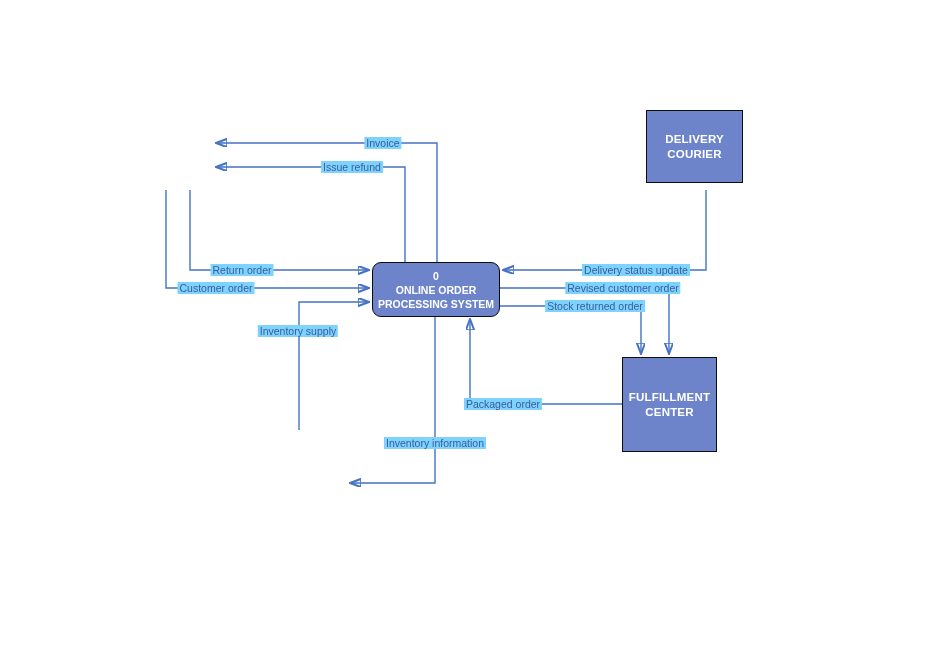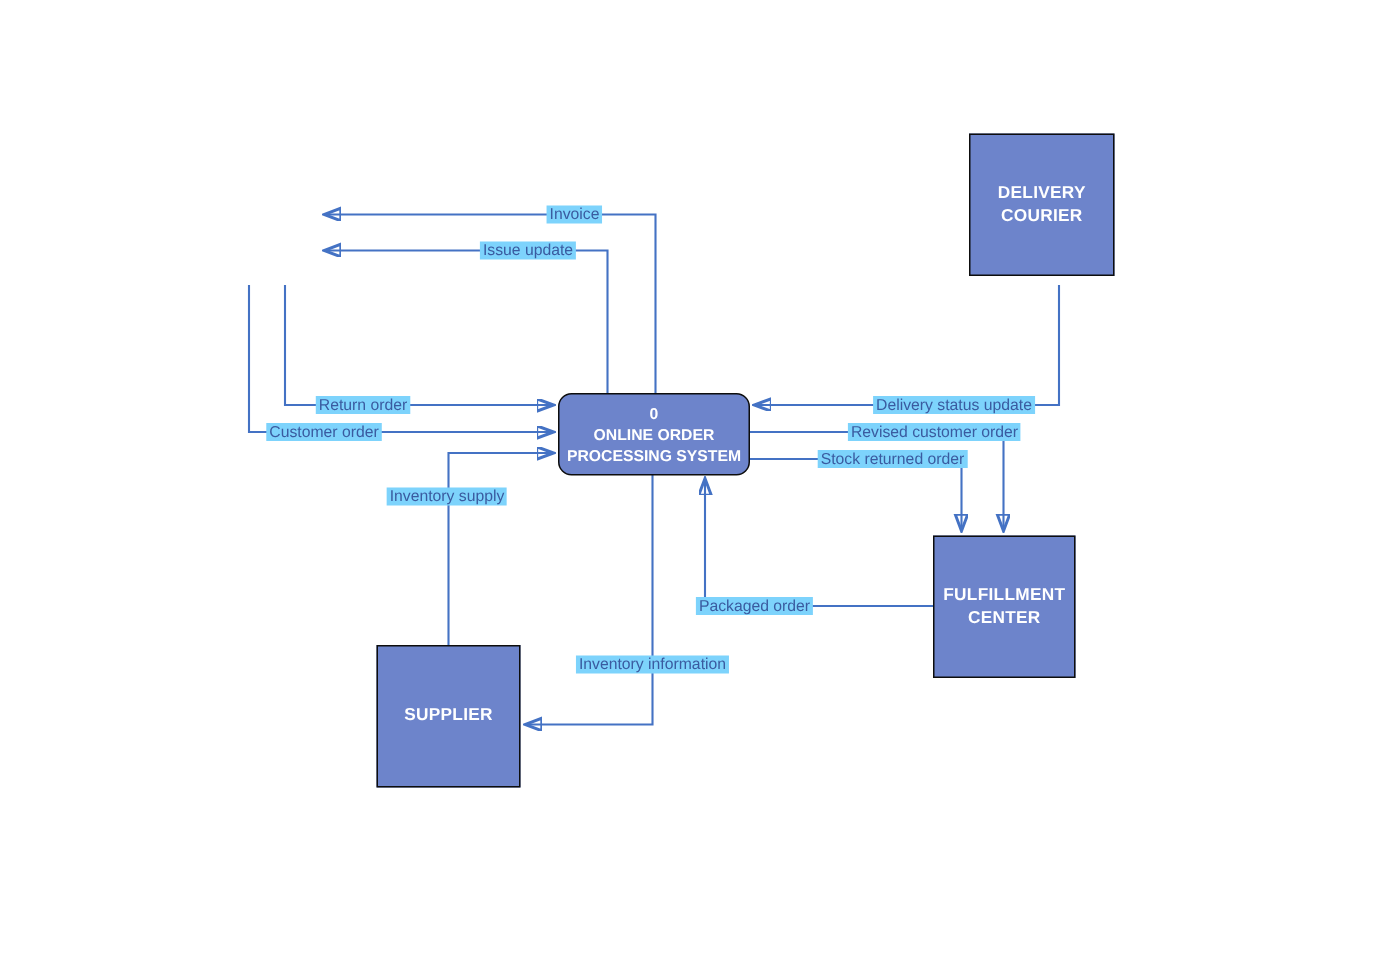--- a/index.html
+++ b/index.html
@@ -101,43 +101,40 @@
     <path d="M706,190 L706,270 L503,270" marker-end="url(#arrow)"></path>
 
     <path d="M500,288 L669,288 L669,354" marker-end="url(#arrow)"></path>
 
     <path d="M500,306 L641,306 L641,354" marker-end="url(#arrow)"></path>
 
     <path d="M622,404 L470,404 L470,319" marker-end="url(#arrow)"></path>
   </svg>
 
 
-  <div class="entity-box" style="left:646px; top:89px; width:97px; height:95px; flex-direction:column;">
+  <div class="entity-box" style="left:646px; top:110px; width:97px; height:73px; flex-direction:column;">
     <span>DELIVERY</span>
     <span>COURIER</span>
   </div>
 
   <div class="entity-box" style="left:622px; top:357px; width:95px; height:95px; flex-direction:column;">
     <span>FULFILLMENT</span>
     <span>CENTER</span>
   </div>
 
-  <div class="entity-box" style="left:251px; top:430px; width:96px; height:95px;">
-    <span>SUPPLIER</span>
-  </div>
 
   <div class="process-box" style="left:372px; top:262px; width:128px; height:55px;">
     <span>0</span>
     <span>ONLINE ORDER</span>
     <span>PROCESSING SYSTEM</span>
   </div>
 
   <div class="flow-label lbl-center" style="left:383px; top:137px;">Invoice</div>
 
-  <div class="flow-label lbl-center" style="left:352px; top:161px;">Issue update</div>
+  <div class="flow-label lbl-center" style="left:352px; top:161px;">Issue refund</div>
 
   <div class="flow-label lbl-center" style="left:242px; top:264px;">Return order</div>
 
   <div class="flow-label lbl-center" style="left:216px; top:282px;">Customer order</div>
 
   <div class="flow-label lbl-center" style="left:298px; top:325px;">Inventory supply</div>
 
   <div class="flow-label lbl-center" style="left:435px; top:437px;">Inventory information</div>
 
   <div class="flow-label lbl-center" style="left:636px; top:264px;">Delivery status update</div>

